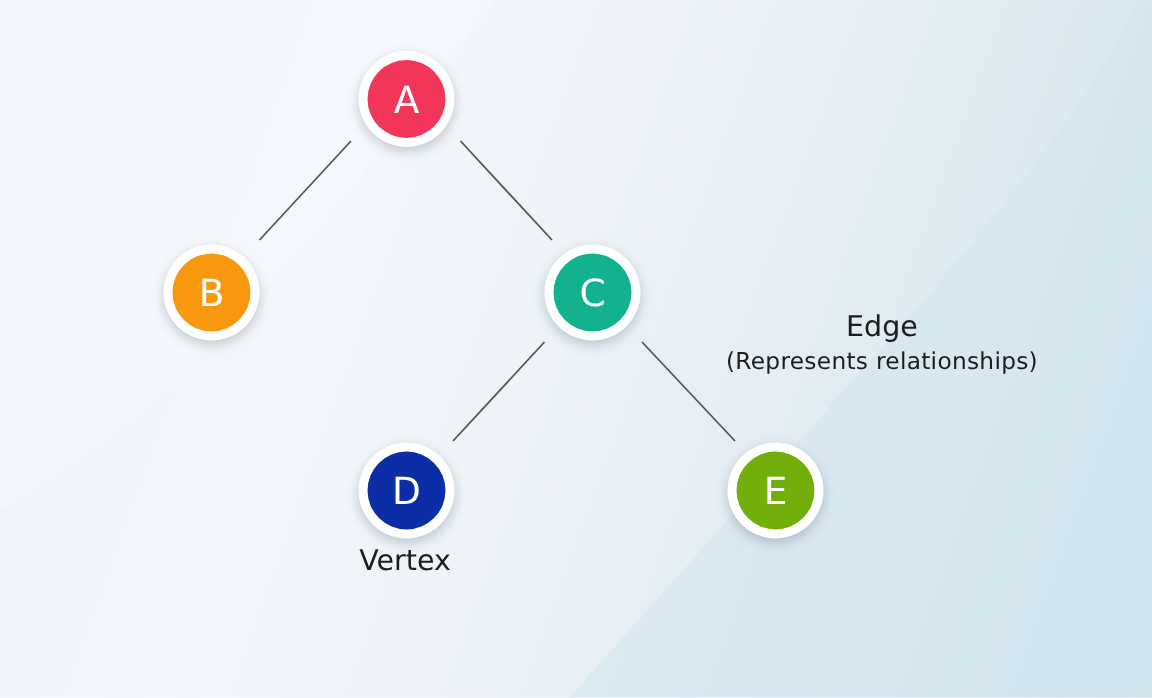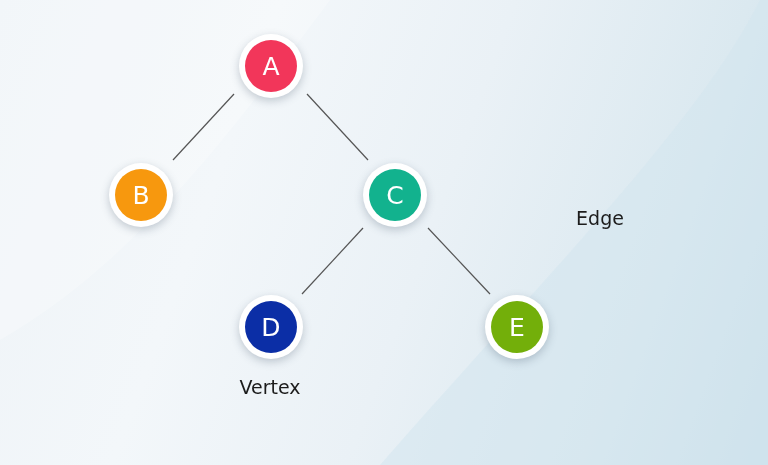--- a/index.html
+++ b/index.html
@@ -56,20 +56,21 @@
   <div class="node" style="left:363px;top:163px;">
     <div class="node-inner" style="background:#12b28e;">C</div>
   </div>
   <div class="node" style="left:239px;top:295px;">
     <div class="node-inner" style="background:#0b2ea6;">D</div>
   </div>
   <div class="node" style="left:485px;top:295px;">
     <div class="node-inner" style="background:#73af0a;">E</div>
   </div>
 
-  <div class="label" style="left:470px;top:206px;width:260px;">
+  <div class="label" style="left:458px;top:206px;width:260px;">
     <div class="title">Edge</div>
+    <div class="sub">(Represents relationships)</div>
   </div>
 
-  <div class="label" style="left:170px;top:375px;width:200px;">
+  <div class="label" style="left:170px;top:362px;width:200px;">
     <div class="title">Vertex</div>
   </div>
 </div>
 
 </body></html>

